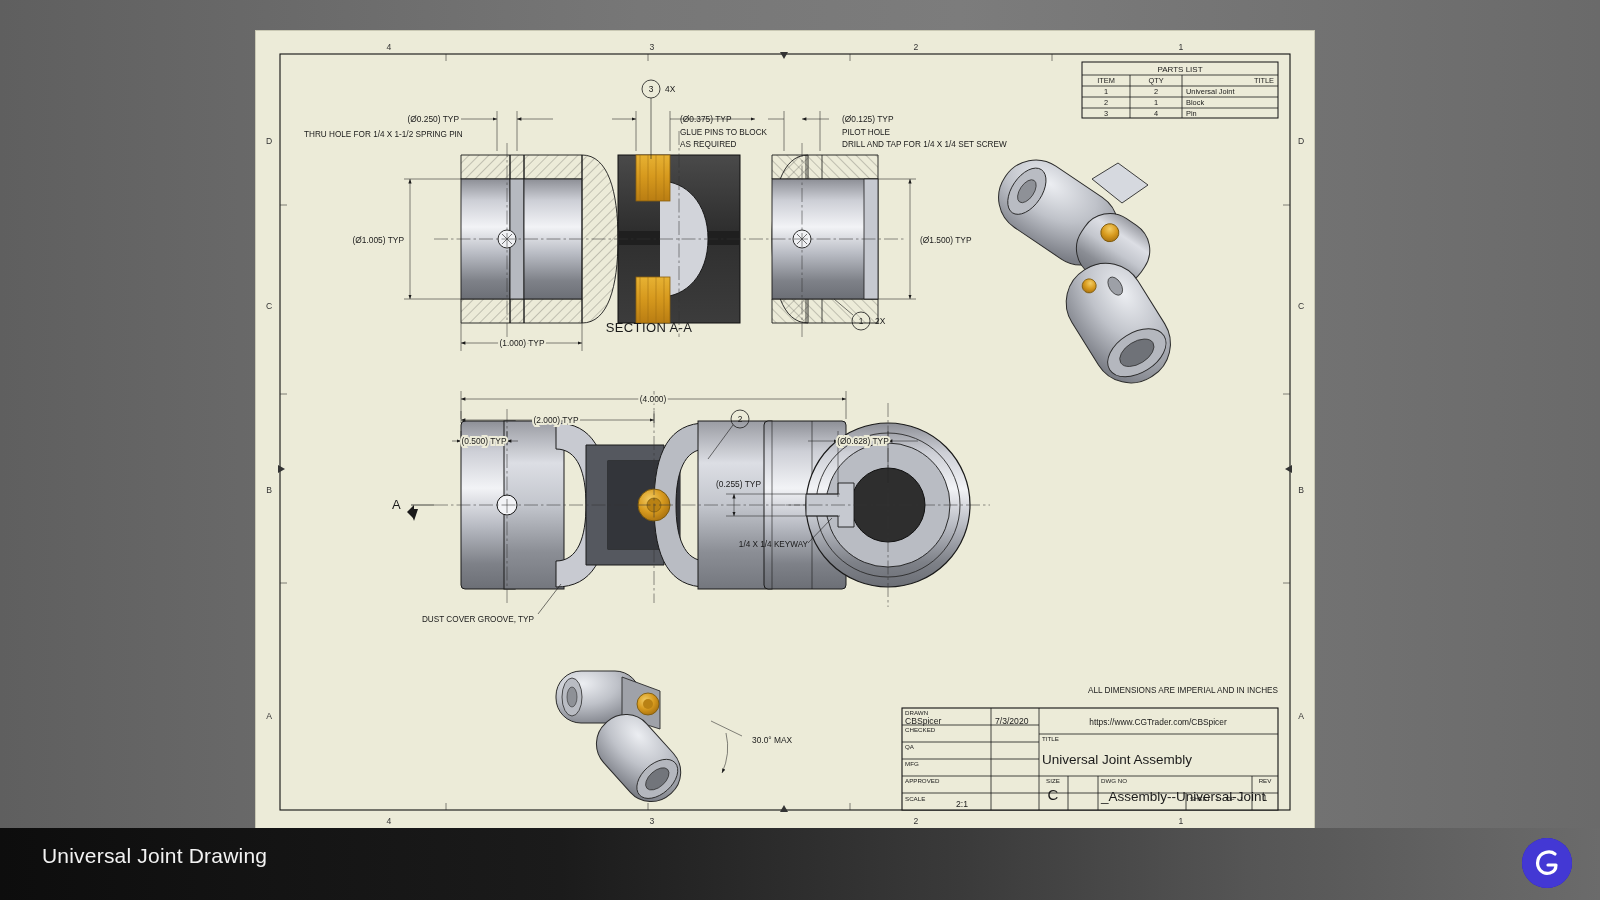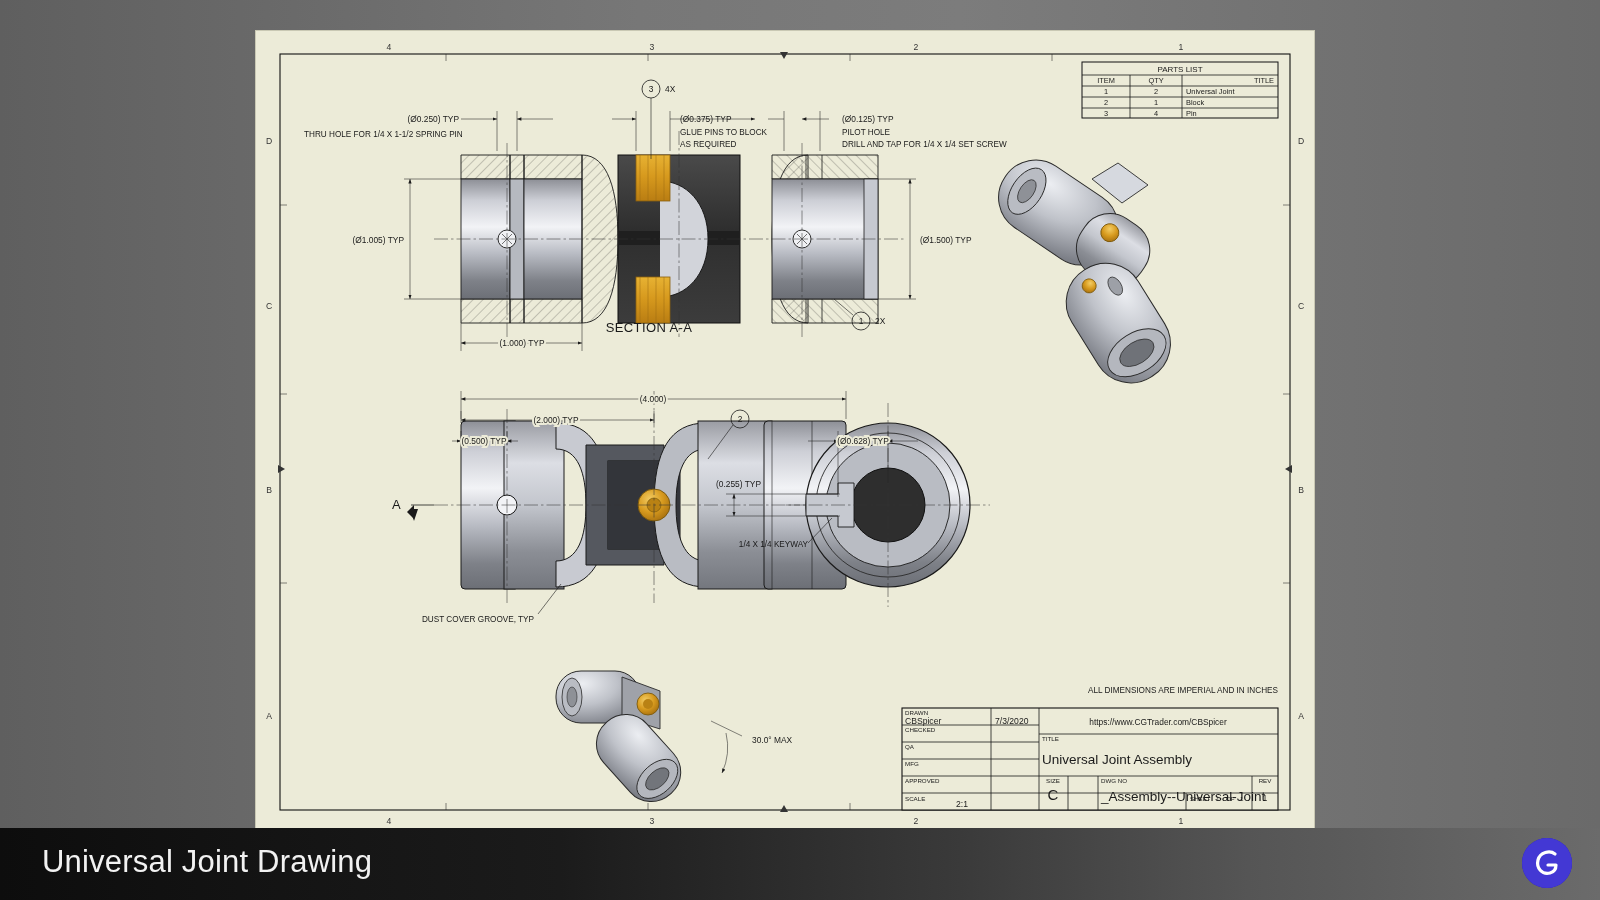--- a/index.html
+++ b/index.html
@@ -16,21 +16,21 @@
     background: linear-gradient(90deg,#5f5f5f 0%, #777 40%, #7c7c7c 60%, #6a6a6a 100%);
   }
   
   #caption-bar {
     position: absolute; left: 0; bottom: 0; width: 1600px; height: 72px;
     background: linear-gradient(90deg,#0d0d0d 0%, #1b1b1b 35%, #3a3a3a 60%, #555 78%, #6b6b6b 100%);
     z-index: 40;
   }
   #caption-title {
     position: absolute; left: 42px; top: 16px;
-    color: #f2f2f2; font-size: 31px; letter-spacing: .2px;
+    color: #f2f2f2; font-size: 21px; letter-spacing: .2px;
     font-family: "Liberation Sans", sans-serif; font-weight: 400;
     white-space: nowrap;
   }
   #brand-badge {
     position: absolute; right: 28px; bottom: 12px;
     width: 50px; height: 50px; border-radius: 50%;
     background: #4338d4;
     box-shadow: 0 0 0 1px #2e27a5 inset;
     z-index: 45;
   }

